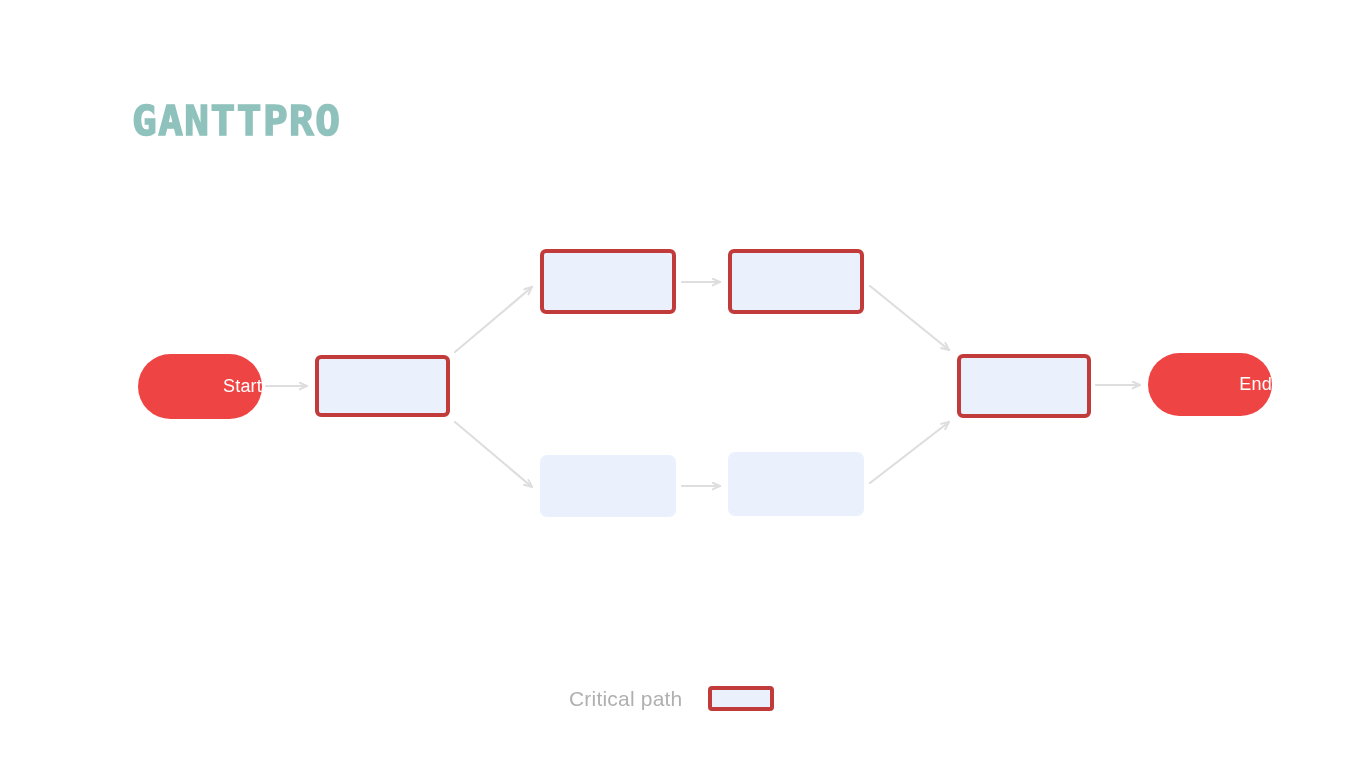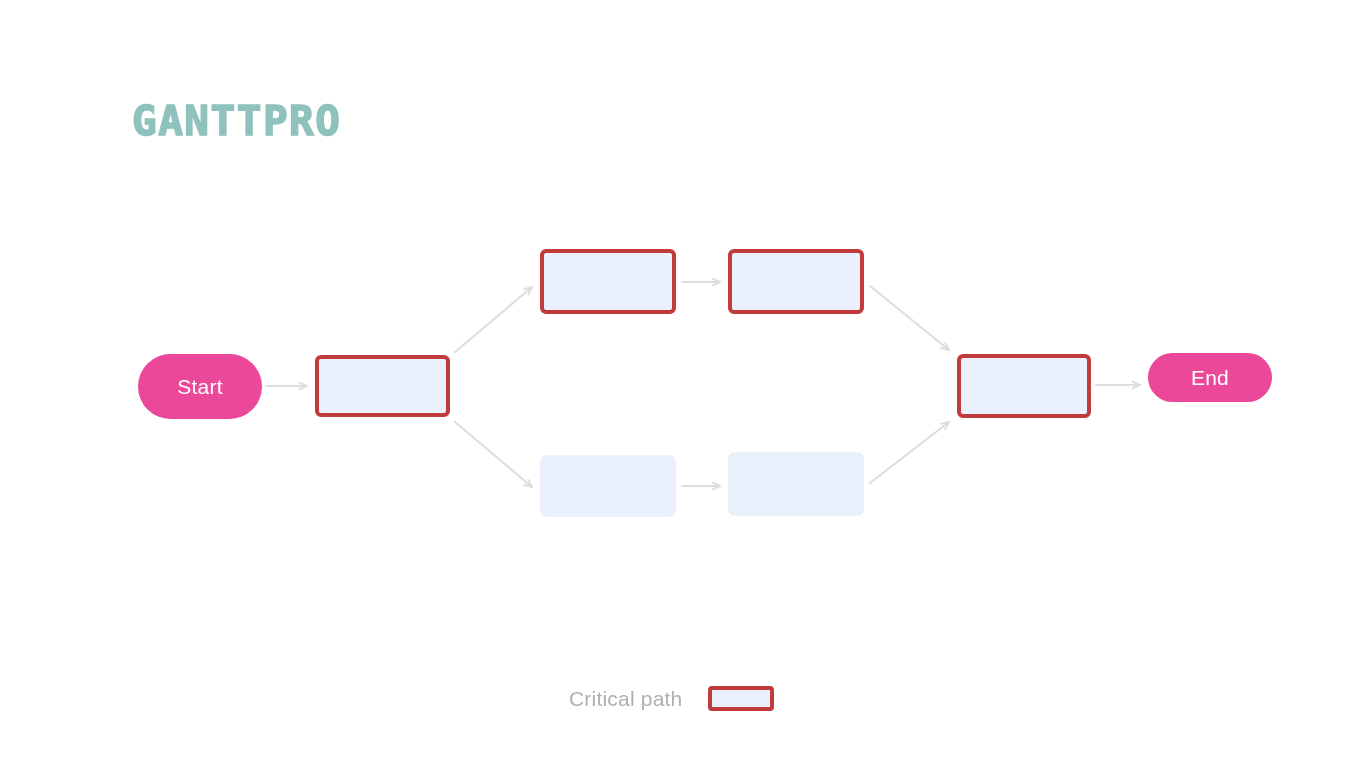--- a/index.html
+++ b/index.html
@@ -46,27 +46,27 @@
     pointer-events: none;
   }
 
   
   .node {
     position: absolute;
     box-sizing: border-box;
   }
 
   .terminator {
-    background: #ec4899;
+    background: #ef4444;
     border-radius: 999px;
     color: #ffffff;
-    font-size: 21px;
+    font-size: 18px;
     display: flex;
     align-items: center;
-    justify-content: center;
+    justify-content: flex-end;
     letter-spacing: 0.2px;
   }
 
   .task {
     background: #eaf0fc;
     border-radius: 7px;
   }
 
   .task.critical {
     border: 4px solid #c23b3b;
@@ -152,21 +152,21 @@
   </div>
 
   <div class="node task" style="left:728px; top:452px; width:136px; height:64px;">
     <span></span>
   </div>
 
   <div class="node task critical" style="left:957px; top:354px; width:134px; height:64px;">
     <span></span>
   </div>
 
-  <div class="node terminator" style="left:1148px; top:353px; width:124px; height:49px;">
+  <div class="node terminator" style="left:1148px; top:353px; width:124px; height:63px;">
     <span>End</span>
   </div>
 
   <div id="legend">
     <span id="legend-label">Critical path</span>
     <span id="legend-swatch"></span>
   </div>
 
 </div>
 

